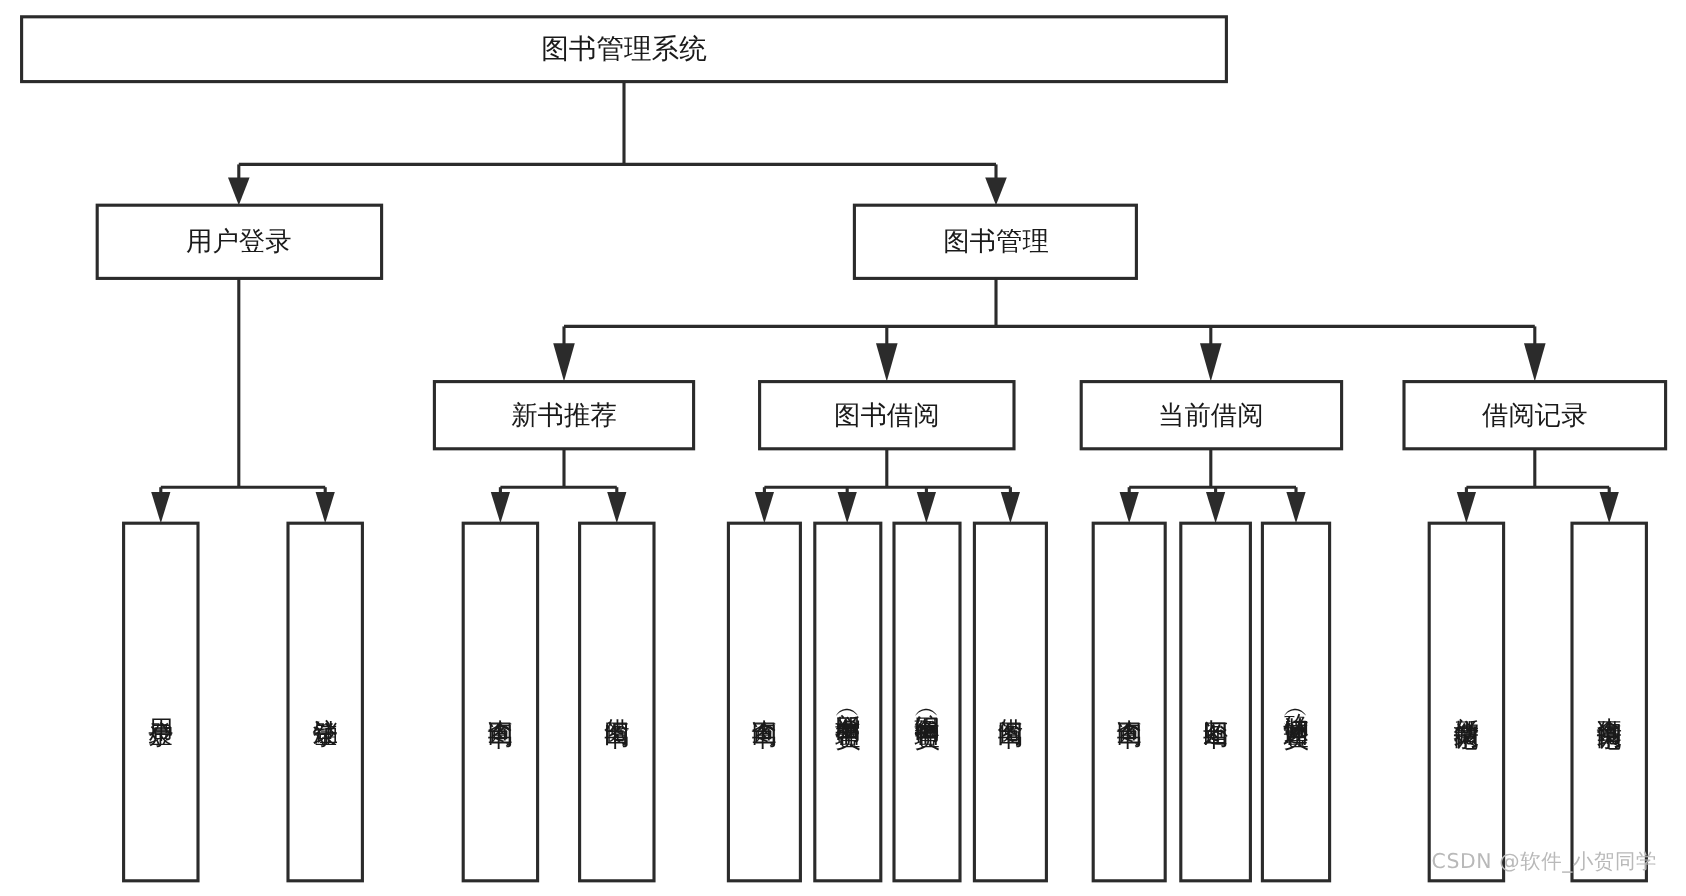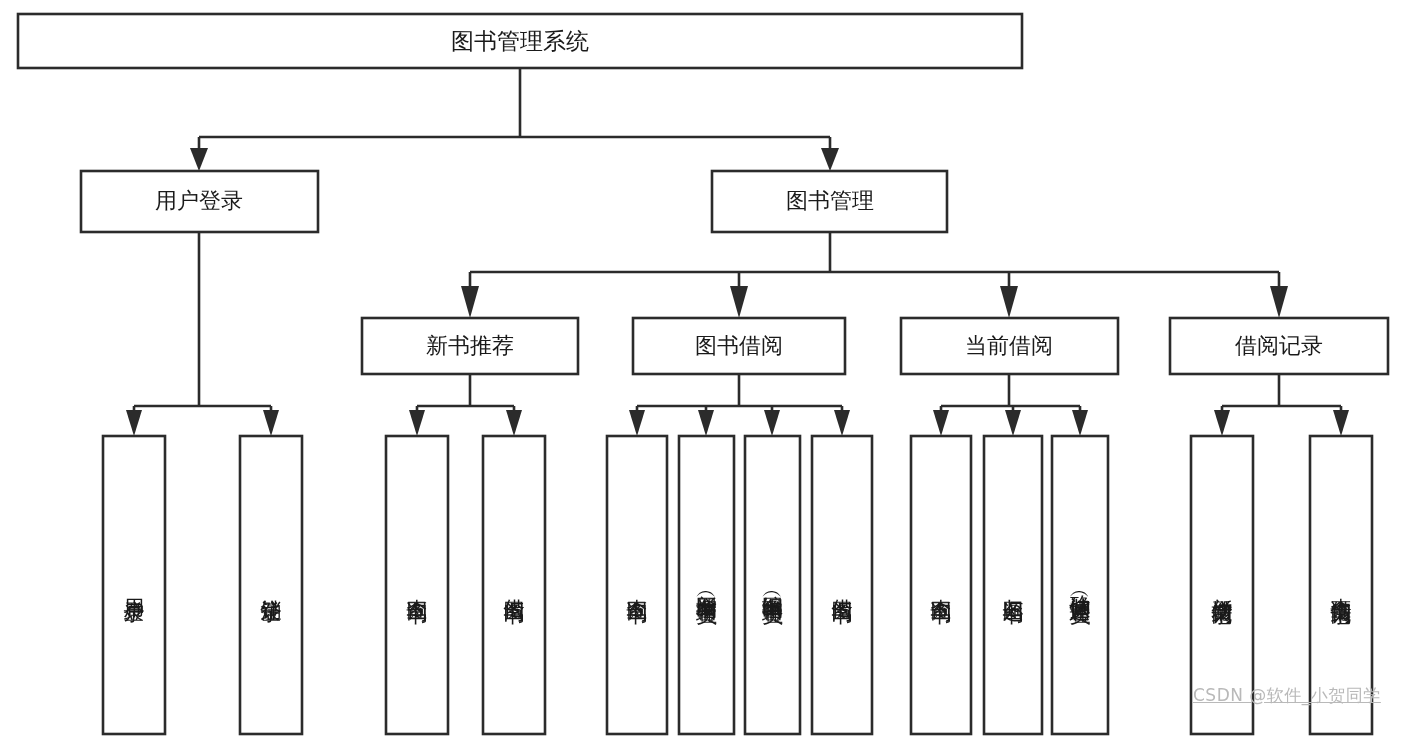--- a/index.html
+++ b/index.html
@@ -215,15 +215,15 @@
   <div class="leaf-label-wrap" style="left: 607px; top: 436px; width: 60px; height: 298px; display: flex; align-items: center; justify-content: center;">查询图书</div>
   <div class="leaf-label-wrap" style="left: 679px; top: 436px; width: 55px; height: 298px; display: flex; align-items: center; justify-content: center;">新增图书（管理员）</div>
   <div class="leaf-label-wrap" style="left: 745px; top: 436px; width: 55px; height: 298px; display: flex; align-items: center; justify-content: center;">编辑图书（管理员）</div>
   <div class="leaf-label-wrap" style="left: 812px; top: 436px; width: 60px; height: 298px; display: flex; align-items: center; justify-content: center;">借阅图书</div>
   <div class="leaf-label-wrap" style="left: 911px; top: 436px; width: 60px; height: 298px; display: flex; align-items: center; justify-content: center;">查询图书</div>
   <div class="leaf-label-wrap" style="left: 984px; top: 436px; width: 58px; height: 298px; display: flex; align-items: center; justify-content: center;">归还图书</div>
   <div class="leaf-label-wrap" style="left: 1052px; top: 436px; width: 56px; height: 298px; display: flex; align-items: center; justify-content: center;">确认归还（管理员）</div>
   <div class="leaf-label-wrap" style="left: 1191px; top: 436px; width: 62px; height: 298px; display: flex; align-items: center; justify-content: center;">新增借阅记录</div>
   <div class="leaf-label-wrap" style="left: 1310px; top: 436px; width: 62px; height: 298px; display: flex; align-items: center; justify-content: center;">查询借阅记录</div>
 
-  <div class="watermark" style="left:1193px; top:684px;text-decoration:underline;">CSDN @软件_小贺同学</div>
+  <div class="watermark" style="left:1193px; top:706px;">CSDN @软件_小贺同学</div>
 
 </div>
 
 </body></html>

